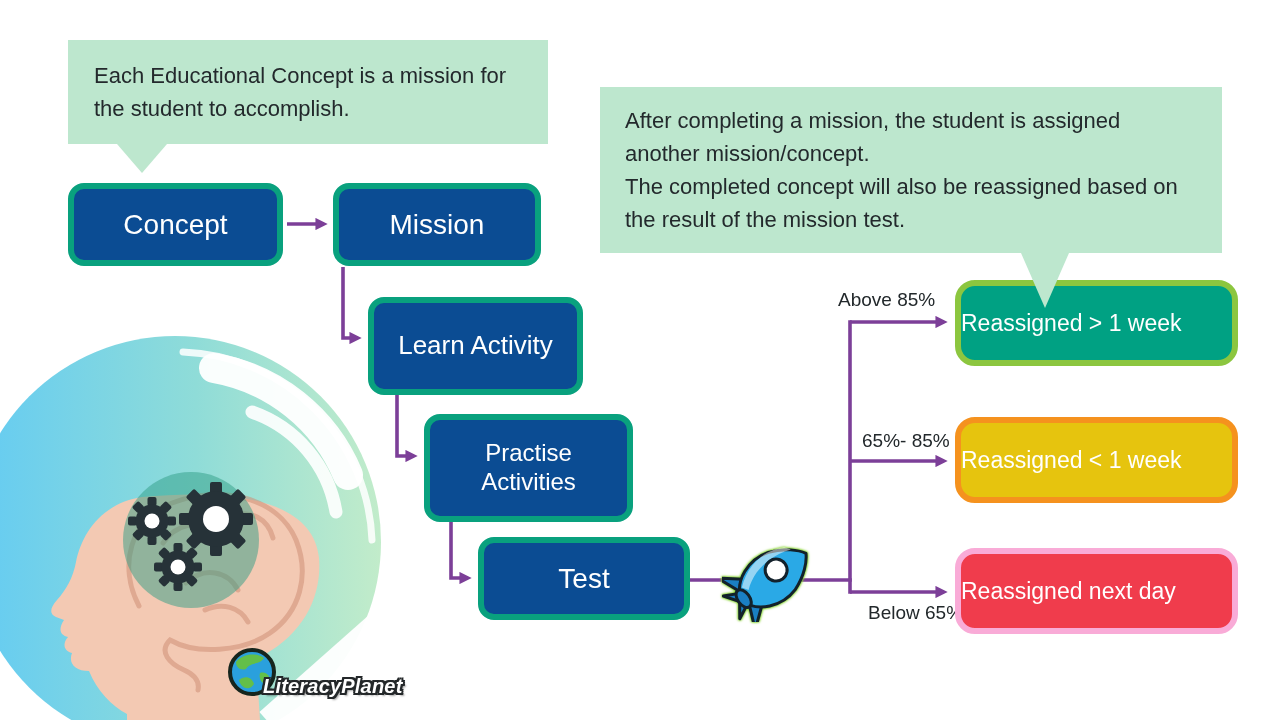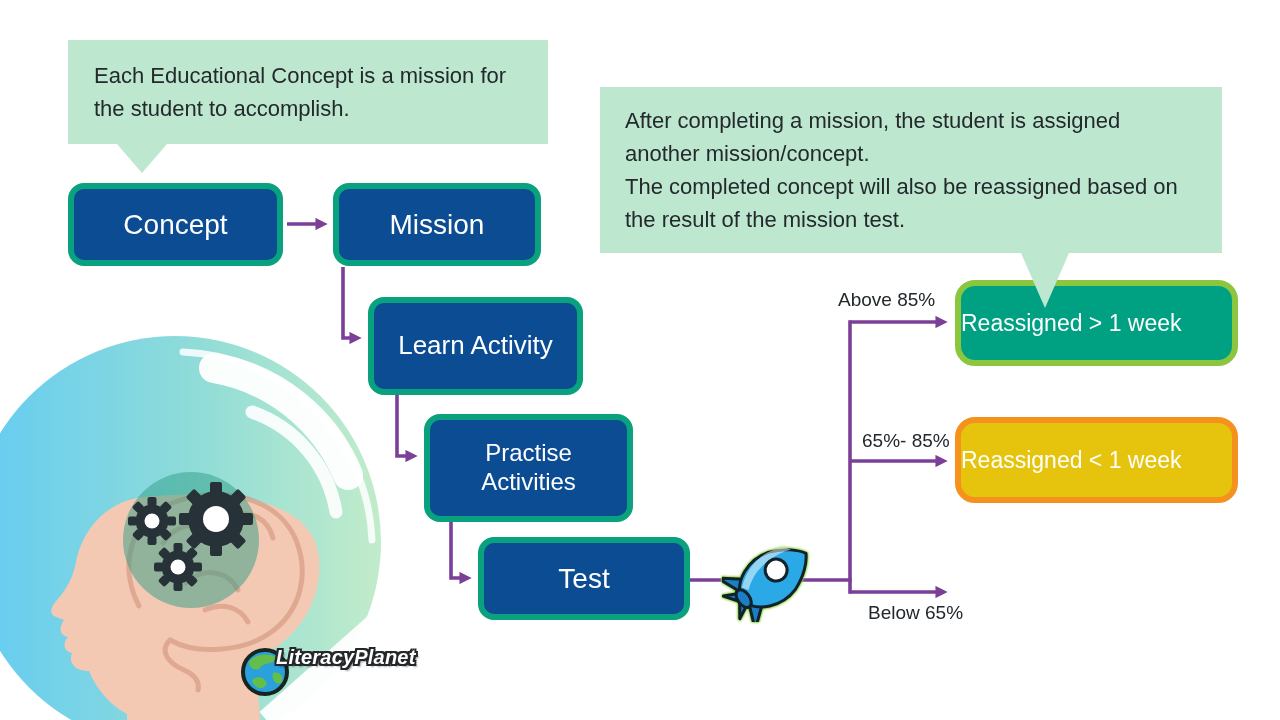--- a/index.html
+++ b/index.html
@@ -55,21 +55,21 @@
   .label-mid    { left:862px; top:430px; }
   .label-below  { left:868px; top:602px; }
 
   
   .arrows { position:absolute; left:0; top:0; z-index:1; pointer-events:none; }
   .head-illustration { position:absolute; left:-48px; top:328px; z-index:0; }
   .rocket { position:absolute; left:722px; top:534px; z-index:2;
             filter:drop-shadow(0 0 1px #86d32e) drop-shadow(0 0 1px #86d32e); }
 
   
-  .logo { position:absolute; left:239px; top:646px; display:flex; align-items:flex-start; z-index:3; }
+  .logo { position:absolute; left:226px; top:646px; display:flex; align-items:flex-end; z-index:3; }
   .logo-text {
     font-size:20px; font-weight:700; font-style:italic; color:#ffffff;
     letter-spacing:.2px; margin-left:-15px; white-space:nowrap;
     text-shadow:
       -2px 0 0 #24282a, 2px 0 0 #24282a, 0 -2px 0 #24282a, 0 2px 0 #24282a,
       -2px -2px 0 #24282a, 2px -2px 0 #24282a, -2px 2px 0 #24282a, 2px 2px 0 #24282a,
       3px 3px 2px rgba(0,0,0,.35);
   }
 </style>
 </head>
@@ -202,20 +202,23 @@
   <div class="branch-label label-above">Above 85%</div>
   <div class="branch-label label-mid">65%- 85%</div>
   <div class="branch-label label-below">Below 65%</div>
 
   <div class="outcome outcome-green">
     <span>Reassigned &gt; 1 week</span>
   </div>
   <div class="outcome outcome-yellow">
     <span>Reassigned &lt; 1 week</span>
   </div>
+  <div class="outcome outcome-red">
+    <span>Reassigned next day</span>
+  </div>
 
   <svg class="rocket" width="100" height="88" viewBox="0 0 100 88">
     <g transform="rotate(-36 50 44)" stroke="#13212b" stroke-width="3" stroke-linejoin="round">
       <path d="M26,28 L6,12 L16,36 Z" fill="#1a7fc4"></path>
       <path d="M26,60 L6,76 L16,52 Z" fill="#1a7fc4"></path>
       <path d="M16,38 L0,30 L10,44 Z" fill="#1a7fc4"></path>
       <path d="M16,50 L0,58 L10,44 Z" fill="#1a7fc4"></path>
       <path d="M12,44 C18,24 42,15 62,21 C78,27 88,37 92,44 C88,51 78,61 62,67 C42,73 18,64 12,44 Z" fill="#2aa9e6"></path>
       <ellipse cx="15" cy="44" rx="6" ry="10" fill="#1a7fc4"></ellipse>
       <path d="M20,34 C36,20 58,16 78,26 L82,32 C60,24 38,28 24,40 Z" fill="rgba(255,255,255,0.5)" stroke="none"></path>

